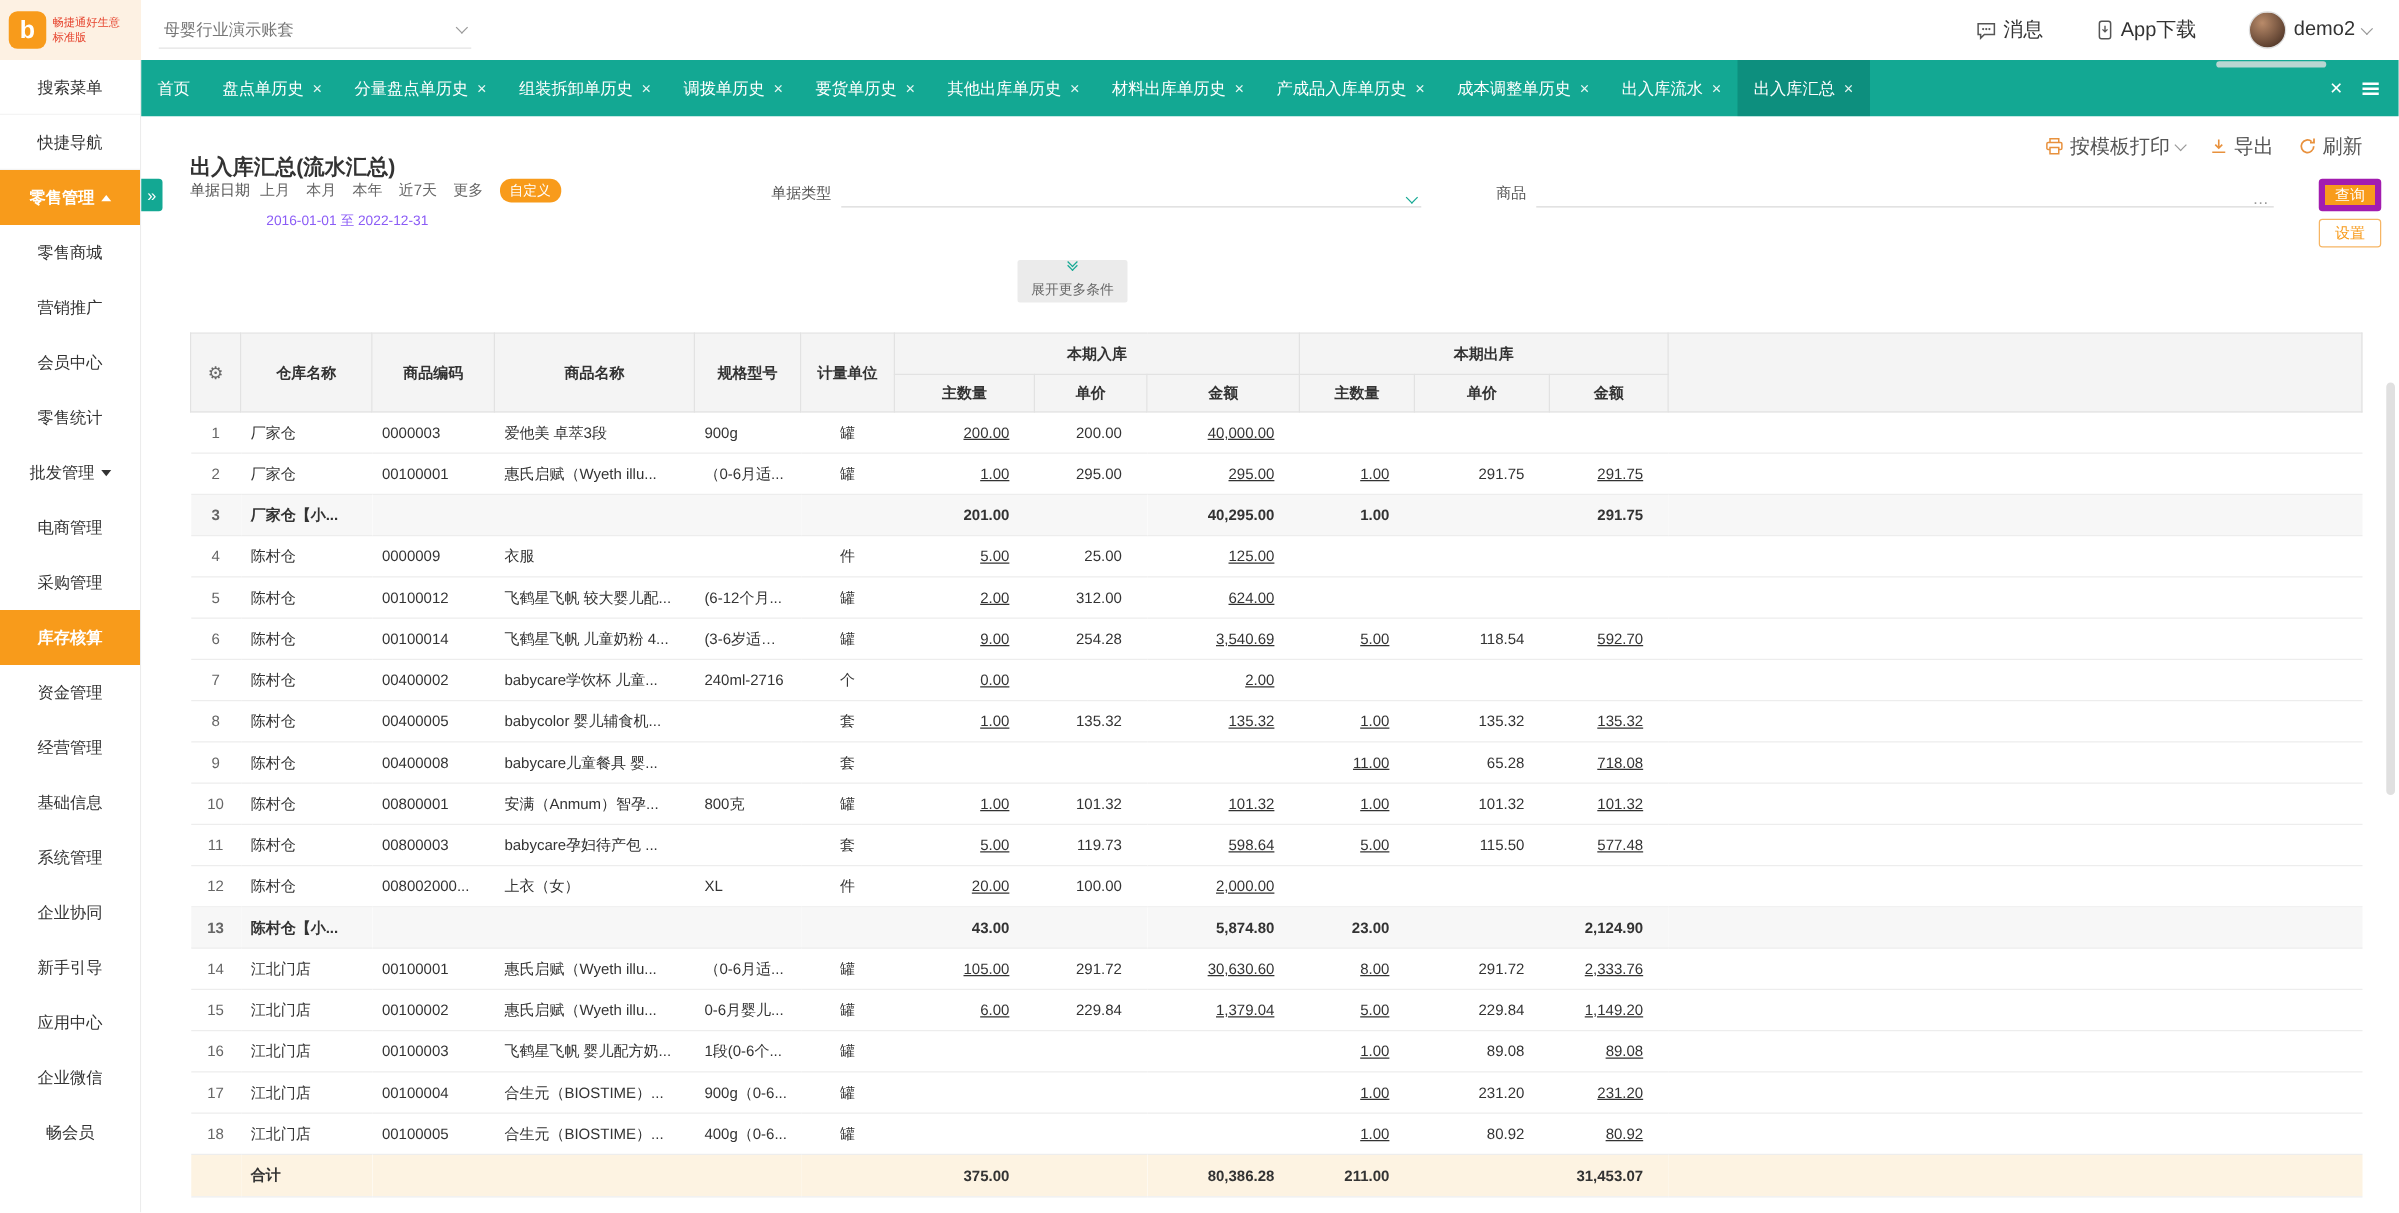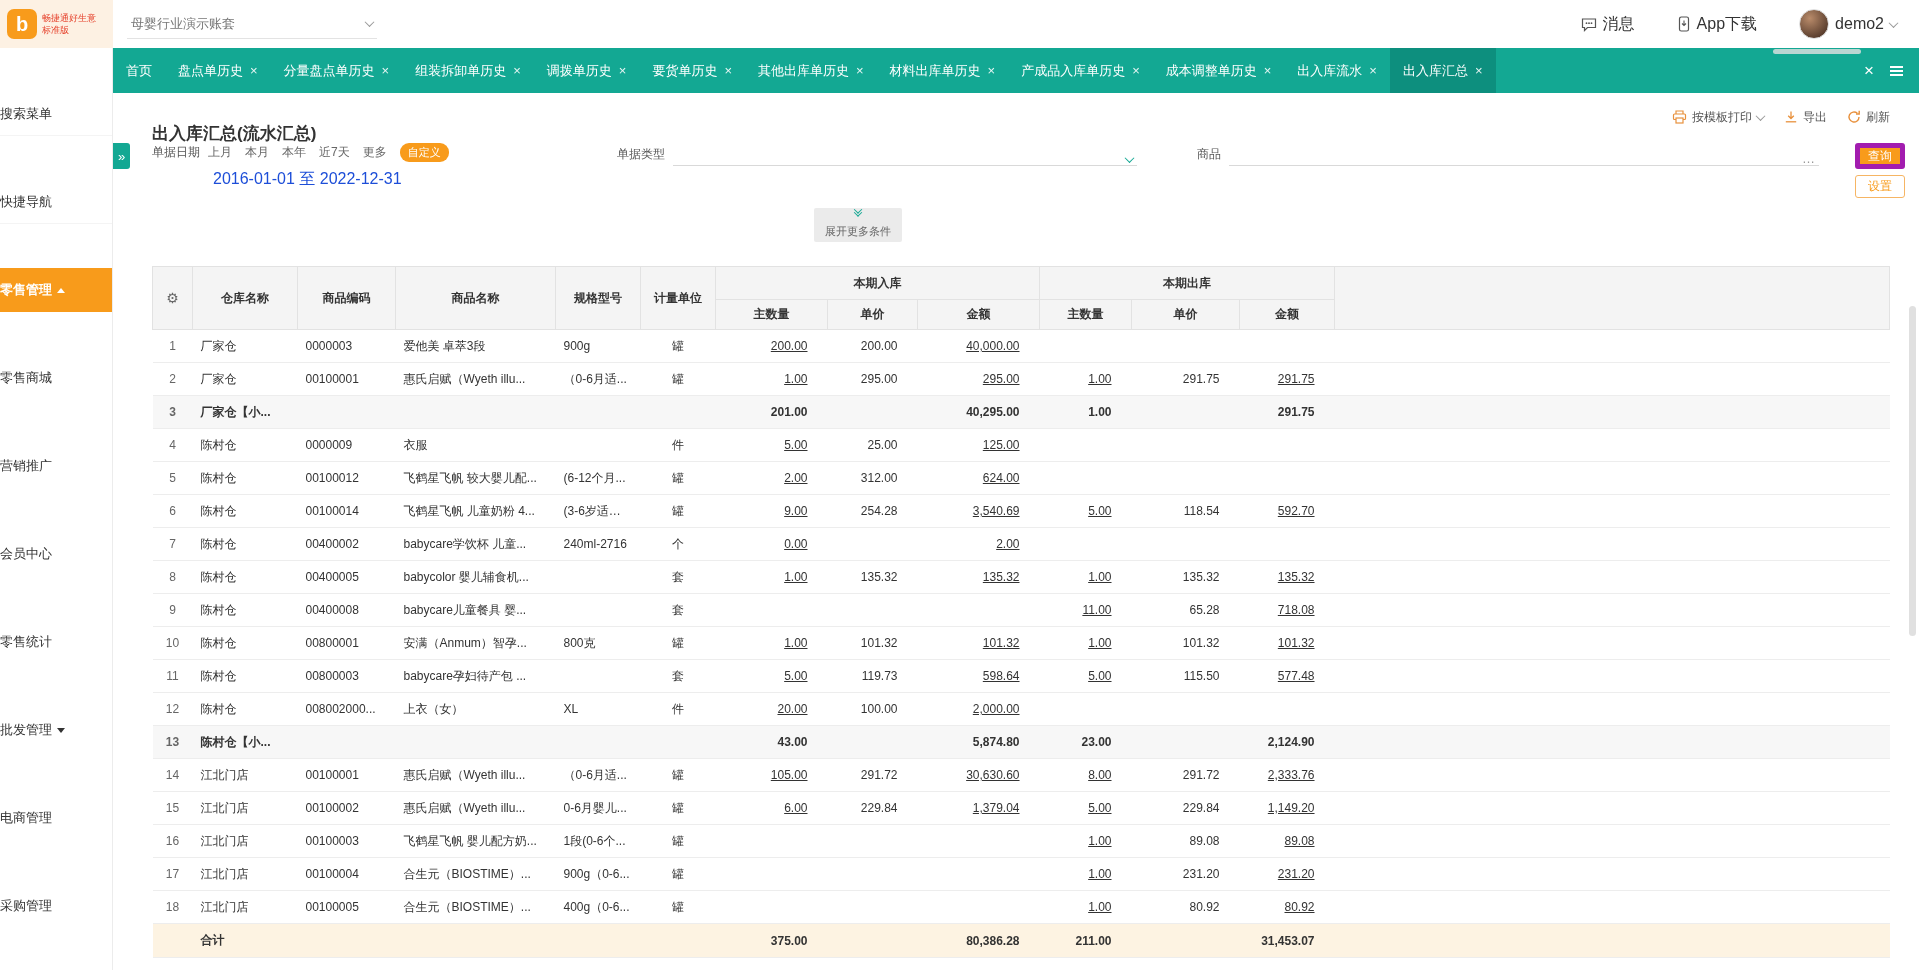--- a/index.html
+++ b/index.html
@@ -13,21 +13,21 @@
   .brand-text { display:flex; flex-direction:column; font-size:9px; color:#E6432D; line-height:1.35; white-space:nowrap; }
   .topbar-main { flex:1; display:flex; align-items:center; padding:0 22px 0 14px; background:#fff; }
   .account-select { width:250px; border-bottom:1px solid #e3e3e3; color:#777; display:flex; align-items:center; justify-content:space-between; padding:5px 4px; font-size:13px; cursor:pointer; }
   .topbar-right { margin-left:auto; display:flex; align-items:center; gap:42px; color:#333; font-size:16px;text-align:right; }
   .tb-item { display:flex; align-items:center; gap:6px; cursor:pointer; }
   .avatar { width:30px; height:30px; border-radius:50%; background:radial-gradient(circle at 35% 30%, #b98b6a, #5a3e2e 75%); border:1px solid #ddd; }
 
   
   .main-row { display:flex; height:922px; }
   .sidebar { width:113px; border-right:1px solid #ececec; background:#fff; overflow:hidden; }
-  .side-item { height:44px; display:flex; align-items:center; justify-content:flex-start; gap:5px; font-size:13px; color:#333; cursor:pointer; white-space:nowrap;margin-top:44px; }
+  .side-item { height:44px; display:flex; align-items:center; justify-content:center; gap:5px; font-size:13px; color:#333; cursor:pointer; white-space:nowrap; }
   .side-item.tool { border-bottom:1px solid #f4f4f4; }
   .side-item.group.active, .side-item.item.active { background:#F89B1B; color:#fff; font-weight:bold; }
   .tri { width:0; height:0; display:inline-block; }
   .tri.up { border-left:4px solid transparent; border-right:4px solid transparent; border-bottom:5px solid currentColor; }
   .tri.down { border-left:4px solid transparent; border-right:4px solid transparent; border-top:5px solid currentColor; }
 
   .main { flex:1; display:flex; flex-direction:column; background:#fff; position:relative; }
 
   
   .tabbar { height:45px; background:#13A893; display:flex; align-items:stretch; color:#fff; position:relative; flex:0 0 auto; }
@@ -37,35 +37,35 @@
   .tab-x { opacity:.9; font-size:13px; line-height:1; }
   .tabbar-right { margin-left:auto; display:flex; align-items:center; gap:16px; padding:0 16px; }
   .tab-close-all { font-size:17px; cursor:pointer; line-height:1; }
   .bars { display:inline-flex; flex-direction:column; gap:2px; cursor:pointer; }
   .bars i { width:13px; height:2px; background:#fff; display:block; }
   .tabscroll { position:absolute; top:1px; right:58px; width:88px; height:5px; background:#d7dedd; border-radius:3px; opacity:.85; }
 
   
   .page-header { height:40px; display:flex; align-items:center; padding:8px 29px 0 39px; flex:0 0 auto; }
   .page-title { font-size:17px; font-weight:bold; color:#333;margin-top:32px; }
-  .header-actions { margin-left:auto; display:flex; align-items:center; gap:20px; color:#555; font-size:12px; }
+  .header-actions { margin-left:auto; display:flex; align-items:center; gap:20px; color:#555; font-size:16px; }
   .ha-item { display:flex; align-items:center; gap:5px; cursor:pointer; }
   .chev { display:inline-block; width:7px; height:7px; border-right:1.5px solid currentColor; border-bottom:1.5px solid currentColor; transform:rotate(45deg) translate(-1px,-1px); }
   .chev.teal { color:#13A893; }
   .chev.gray { color:#999; }
 
   
   .filters { display:flex; padding:10px 14px 0 39px; position:relative; flex:0 0 auto; align-items:flex-start; }
   .collapse-tab { position:absolute; left:0; top:10px; width:17px; height:26px; background:#13A893; color:#fff; display:flex; align-items:center; justify-content:center; border-radius:0 3px 3px 0; font-size:13px; cursor:pointer; }
   .f-label { color:#555; font-size:12px; margin-right:8px; }
   .f-date { width:465px; }
   .f-row1 { display:flex; align-items:center; }
   .quick-link { color:#666; font-size:12px; margin-right:13px; cursor:pointer; }
   .badge { background:#F89B1B; color:#fff; border-radius:9px; padding:2px 8px; font-size:11px; cursor:pointer; }
-  .f-range { color:#1d4ed8; font-size:16px; margin:7px 0 0 61px; cursor:pointer; }
+  .f-range { color:#8b5cf6; font-size:11px; margin:7px 0 0 61px; cursor:pointer; }
   .f-field { display:flex; align-items:flex-start; padding-top:3px; }
   .f-doc { width:520px; margin-right:60px; }
   .f-prod { flex:1; margin-right:36px; }
   .underline { flex:1; border-bottom:1px solid #d9d9d9; height:20px; display:flex; align-items:flex-end; justify-content:flex-end; padding:0 4px 2px 4px; cursor:pointer; }
   .dots { color:#999; font-size:13px; line-height:.6; }
   .f-btns { display:flex; flex-direction:column; gap:6px; width:50px; }
   .btn-primary { background:#F89B1B; color:#fff; border:5px solid #a21caf; border-radius:3px; height:26px; font-size:12px; cursor:pointer; font-family:inherit; }
   .btn-outline { background:#fff; color:#F89B1B; border:1px solid #F6B564; border-radius:3px; height:23px; font-size:12px; cursor:pointer; font-family:inherit; }
 
   .expand-row { width:1490px; display:flex; justify-content:center; margin-top:10px; flex:0 0 auto; }

